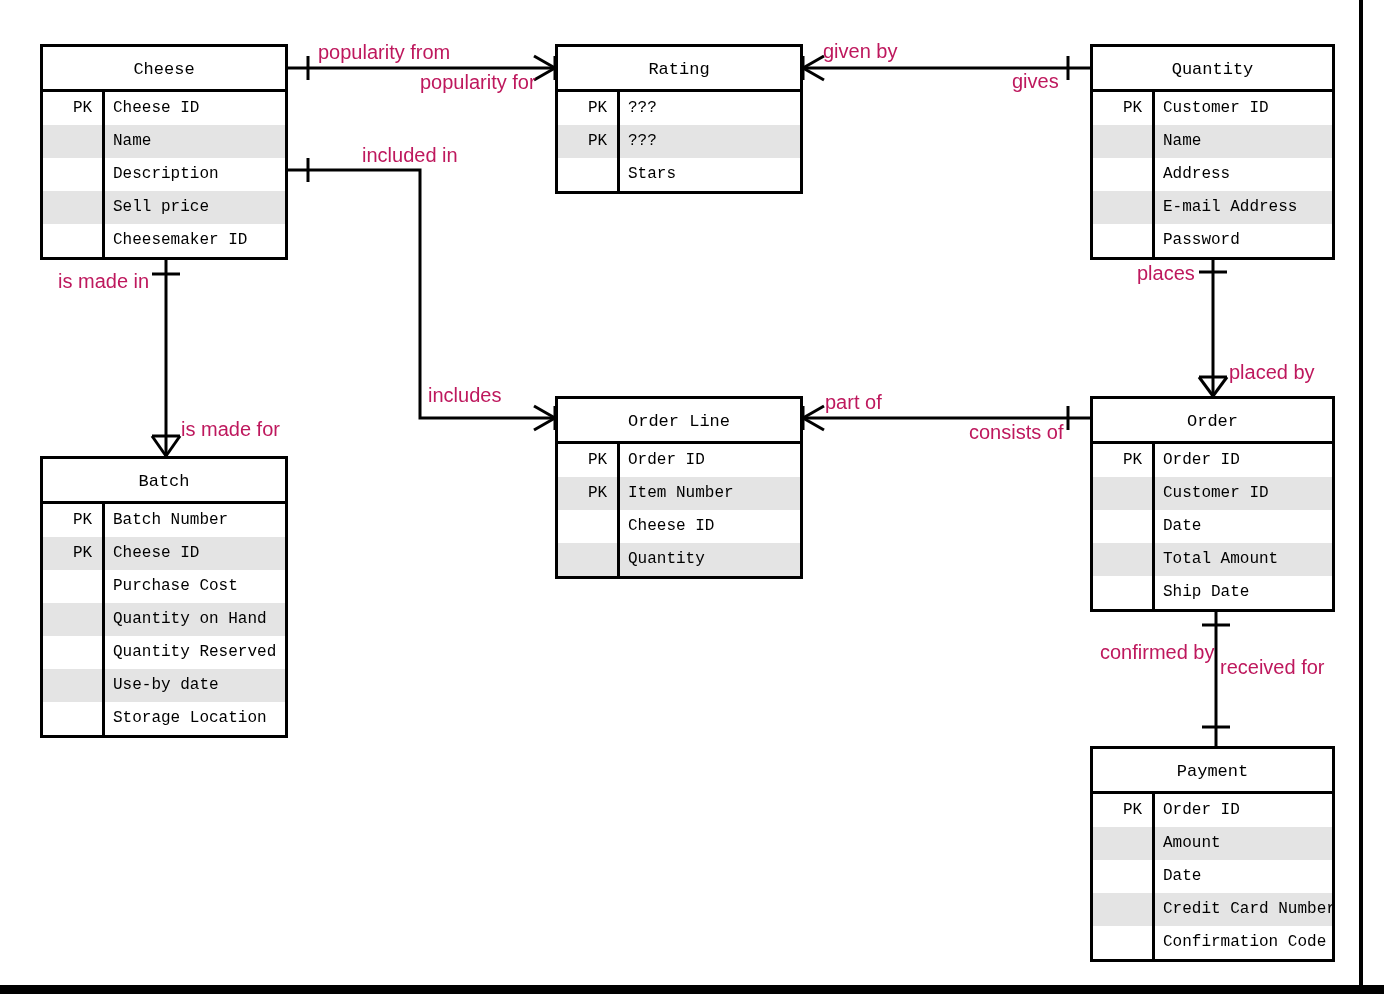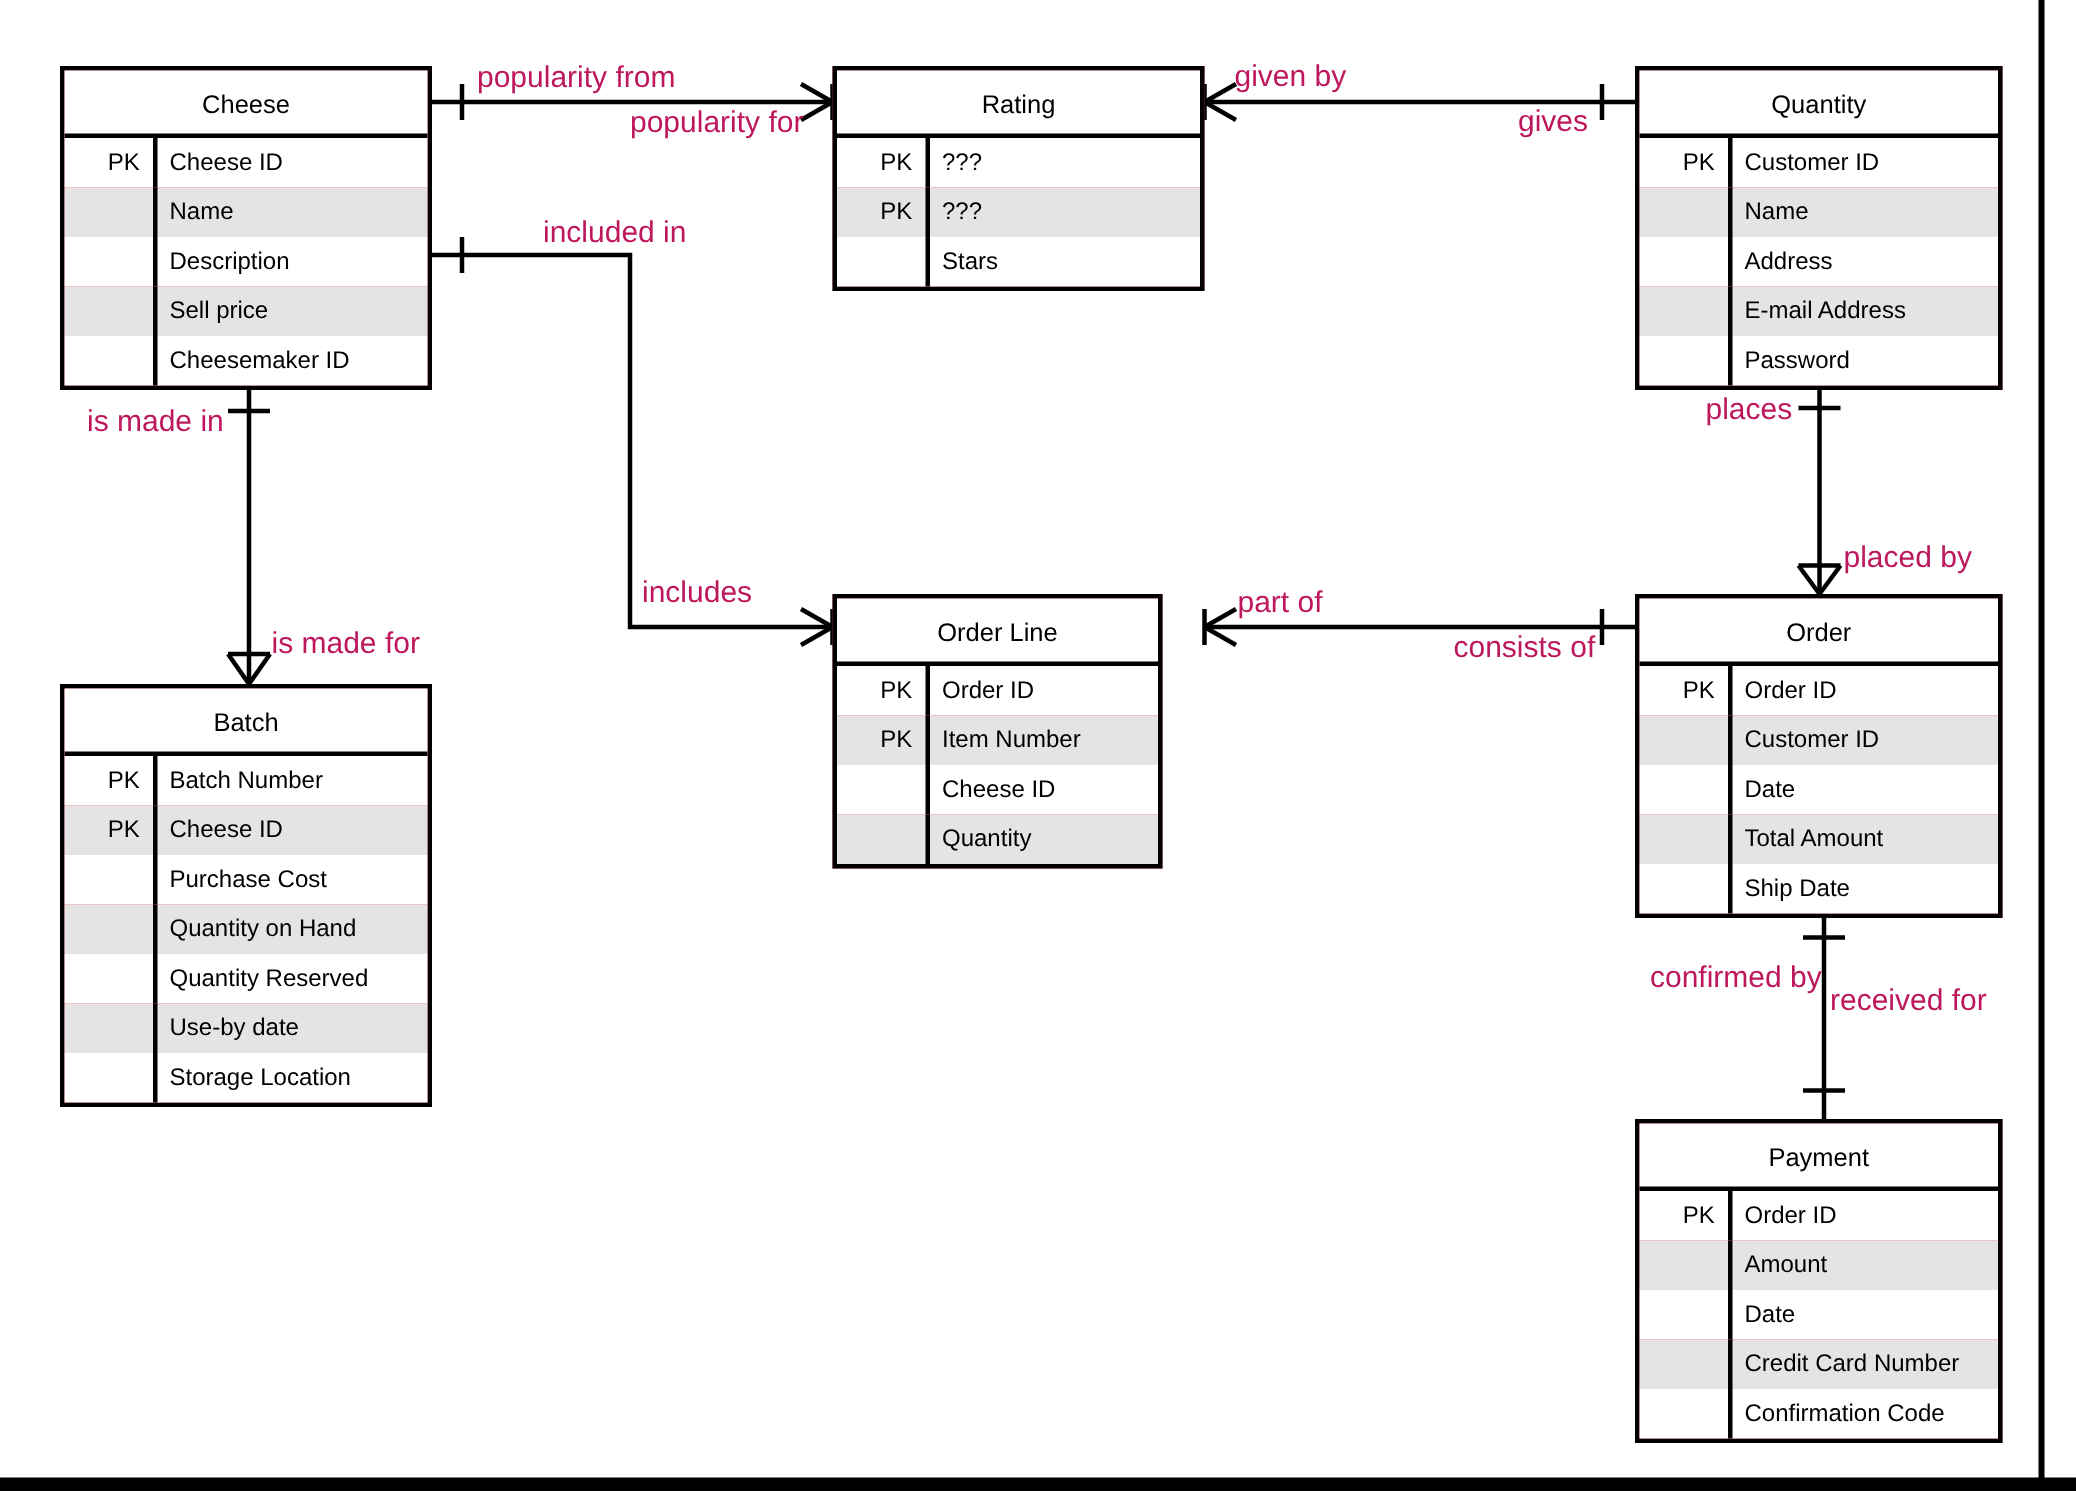--- a/index.html
+++ b/index.html
@@ -31,23 +31,24 @@
     top: 985px;
     width: 1384px;
     height: 9px;
     background: #000000;
   }
 
   
   .entity {
     position: absolute;
     border: 3px solid #000000;
-    background: #ef4444;
+    background: #7f1d1d;
     box-sizing: border-box;
     z-index: 5;
+    font-family: Liberation Mono, monospace;
   }
   .entity-title {
     height: 45px;
     line-height: 45px;
     text-align: center;
     font-size: 17px;
     color: #000000;
     border-bottom: 3px solid #000000;
     box-sizing: border-box;
     background: #ffffff;
@@ -272,21 +273,21 @@
     <div class="attr-row shaded">
       <div class="attr-key"></div>
       <div class="attr-name">Use-by date</div>
     </div>
     <div class="attr-row">
       <div class="attr-key"></div>
       <div class="attr-name">Storage Location</div>
     </div>
   </div>
 
-  <div class="entity" style="left:555px; top:396px; width:220px;">
+  <div class="entity" style="left:555px; top:396px; width:248px;">
     <div class="entity-title">Order Line</div>
     <div class="attr-row">
       <div class="attr-key">PK</div>
       <div class="attr-name">Order ID</div>
     </div>
     <div class="attr-row shaded">
       <div class="attr-key">PK</div>
       <div class="attr-name">Item Number</div>
     </div>
     <div class="attr-row">

